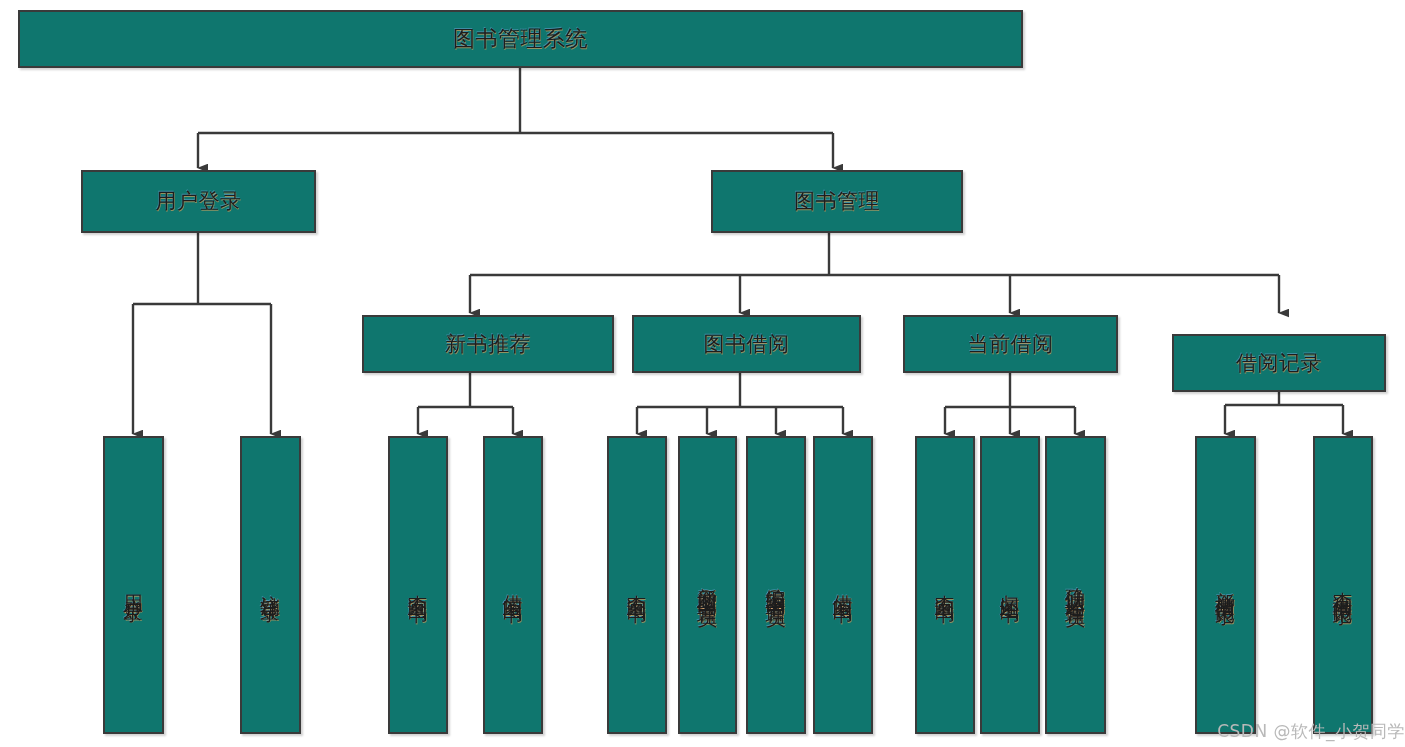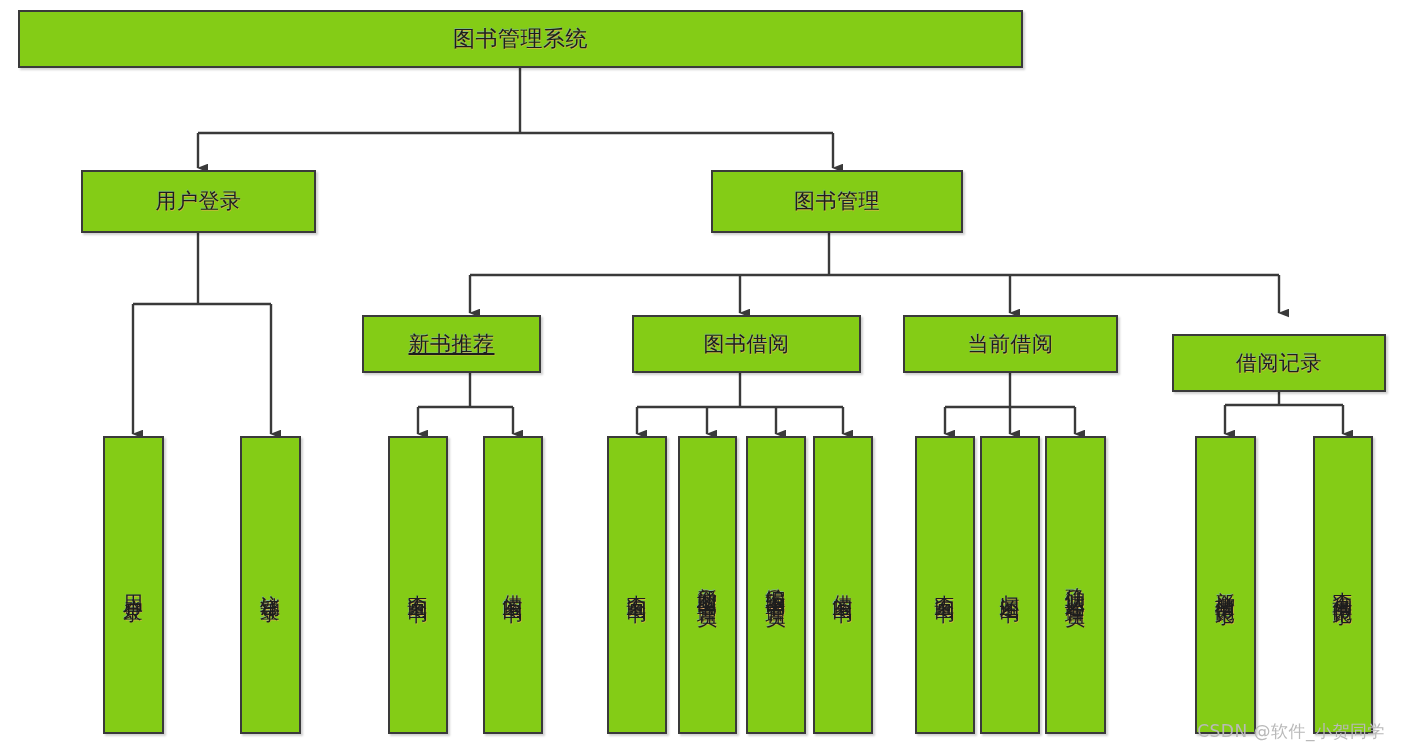--- a/index.html
+++ b/index.html
@@ -22,21 +22,21 @@
     position: absolute;
     left: 0;
     top: 0;
     width: 1405px;
     height: 747px;
     pointer-events: none;
   }
   .node {
     position: absolute;
     box-sizing: border-box;
-    background: #84cc16;
+    background: #0f766e;
     border: 2px solid #3a3a3a;
     box-shadow: 2px 2px 2px rgba(0,0,0,0.18);
     display: flex;
     align-items: center;
     justify-content: center;
     color: #1d1d1d;
     z-index: 2;
   }
   .node-label {
     font-size: 21px;
@@ -52,21 +52,21 @@
     font-size: 20px;
     letter-spacing: 3px;
     line-height: 1.0;
     white-space: nowrap;
   }
   .node.root .node-label { font-size: 22px; }
   .node.tier2 .node-label { font-size: 21px; }
   .node.tier3 .node-label { font-size: 21px; }
   #watermark {
     position: absolute;
-    right: 20px;
+    right: 0;
     bottom: 4px;
     font-size: 17px;
     color: #b9b9b9;
     letter-spacing: 0.5px;
     white-space: nowrap;
     z-index: 5;
     font-family: "DejaVu Sans", "Liberation Sans", sans-serif;
   }
 </style>
 </head>
@@ -128,21 +128,21 @@
     <span class="node-label">图书管理系统</span>
   </div>
 
   <div class="node tier2" id="node-t2-0" style="left: 81px; top: 170px; width: 235px; height: 63px;">
     <span class="node-label">用户登录</span>
   </div>
   <div class="node tier2" id="node-t2-1" style="left: 711px; top: 170px; width: 252px; height: 63px;">
     <span class="node-label">图书管理</span>
   </div>
 
-  <div class="node tier3" id="node-t3-0" style="left: 362px; top: 315px; width: 179px; height: 58px; text-decoration: underline;">
+  <div class="node tier3" id="node-t3-0" style="left: 362px; top: 315px; width: 252px; height: 58px;">
     <span class="node-label">新书推荐</span>
   </div>
   <div class="node tier3" id="node-t3-1" style="left: 632px; top: 315px; width: 229px; height: 58px;">
     <span class="node-label">图书借阅</span>
   </div>
   <div class="node tier3" id="node-t3-2" style="left: 903px; top: 315px; width: 215px; height: 58px;">
     <span class="node-label">当前借阅</span>
   </div>
   <div class="node tier3" id="node-t3-3" style="left: 1172px; top: 334px; width: 214px; height: 58px;">
     <span class="node-label">借阅记录</span>

